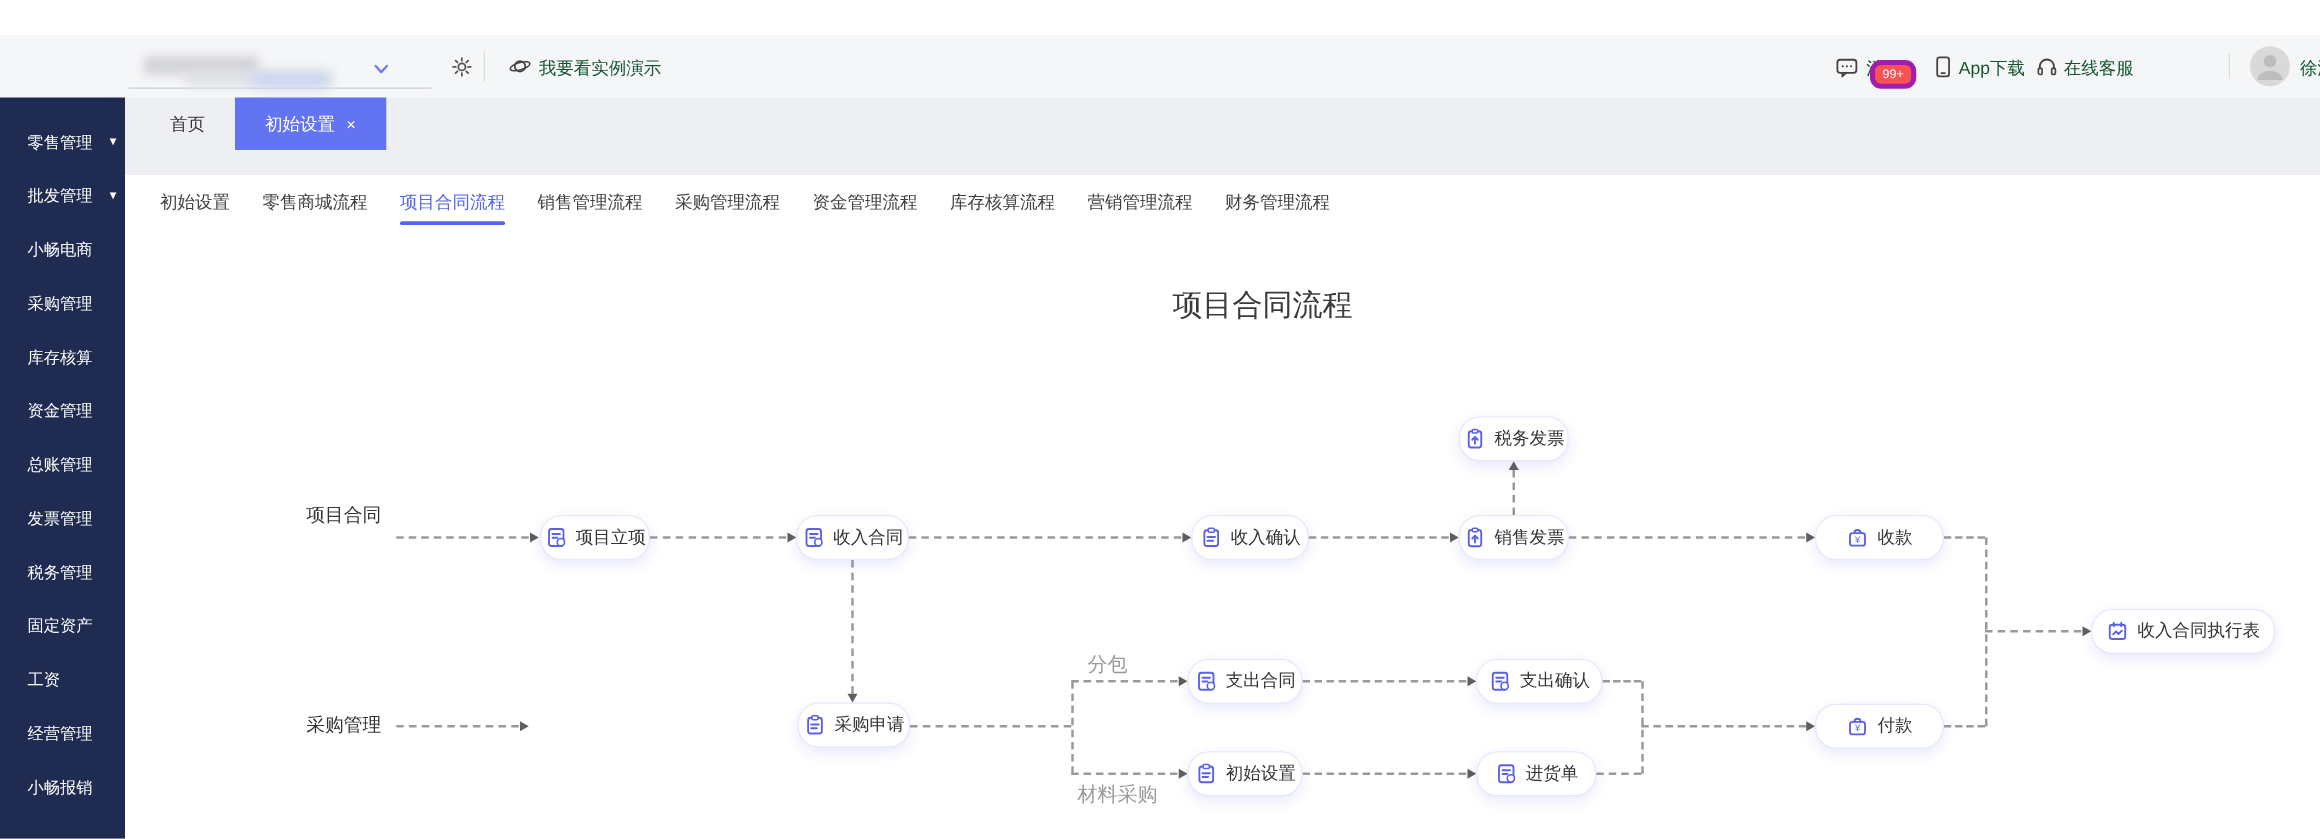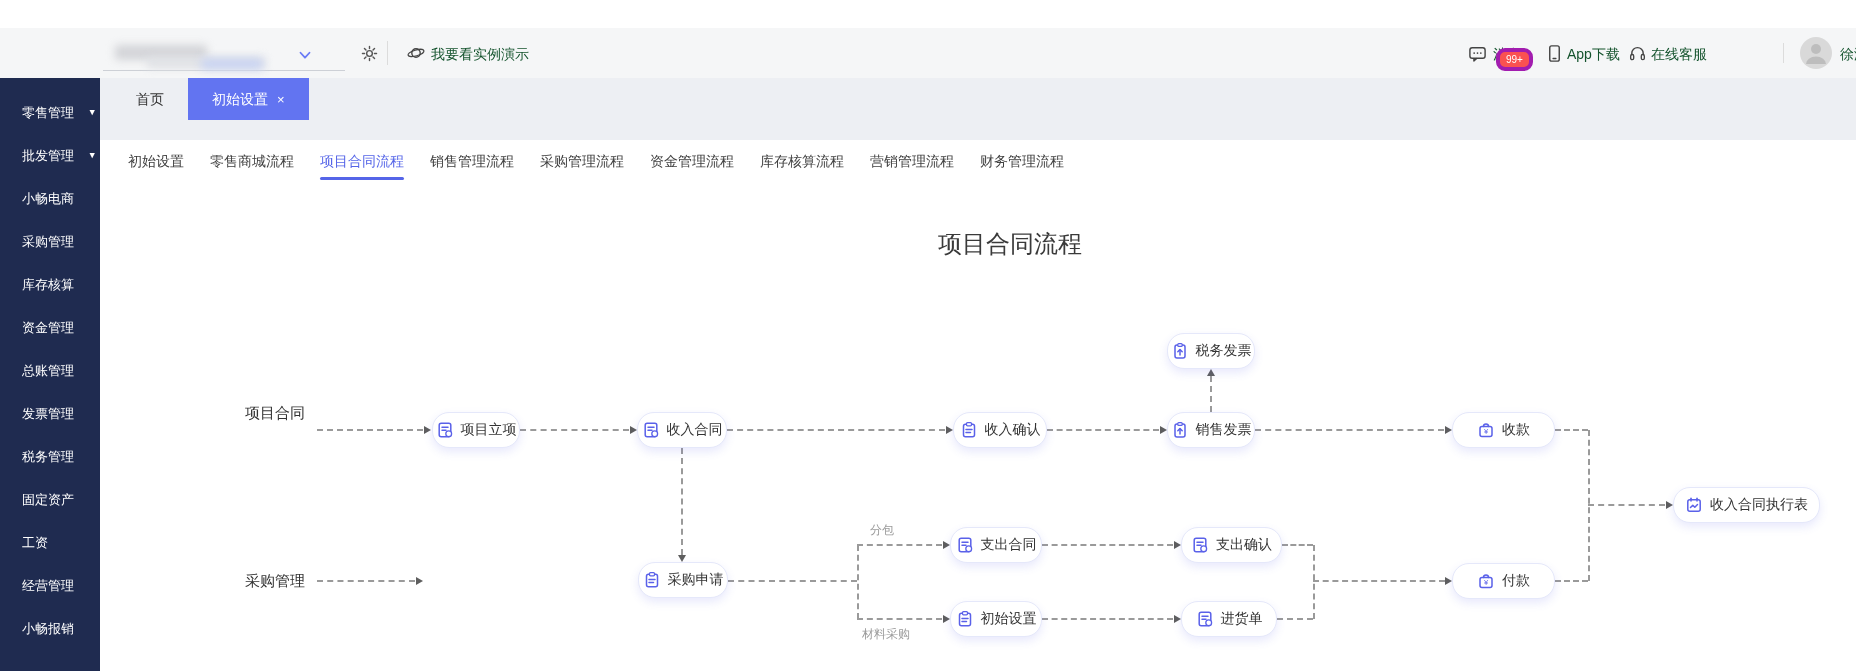--- a/index.html
+++ b/index.html
@@ -31,37 +31,37 @@
   
   .subtabs{position:absolute;left:100px;top:140px;right:0;height:44px;background:#fff;border-bottom:1px solid #ebedf0;display:flex;align-items:center;padding-left:15px;}
   .subtab{position:relative;font-size:14px;color:#404040;padding:0 13px;height:100%;display:flex;align-items:center;}
   .subtab.active{color:#5565e8;}
   .subtab.active::after{content:"";position:absolute;left:13px;right:13px;bottom:4px;height:3px;border-radius:2px;background:#5565e8;}
   .subtab-right{position:absolute;right:14px;top:0;height:100%;display:flex;align-items:center;gap:5px;font-size:13px;color:#333;}
   .sicon{width:16px;height:16px;}
   .vr{width:1px;height:14px;background:#cfcfcf;margin:0 6px;}
   
   .sidebar{position:absolute;left:0;top:78px;width:100px;bottom:0;background:#1f2b50;padding-top:14px;box-sizing:border-box;}
-  .side-item{position:relative;height:43px;line-height:43px;padding-left:22px;color:#fff;font-size:13px;cursor:pointer;font-family:Liberation Mono, monospace;}
+  .side-item{position:relative;height:43px;line-height:43px;padding-left:22px;color:#fff;font-size:13px;cursor:pointer;}
   .caret{position:absolute;right:5px;top:0;font-size:9px;color:#fff;}
   
   .canvas{position:absolute;left:100px;top:184px;right:0;bottom:0;background:#fff;}
   .flow-title{position:absolute;left:838px;top:44px;font-size:24px;color:#3a3a3a;}
   .row-label{position:absolute;font-size:15px;color:#333;height:18px;line-height:18px;}
   .node{position:absolute;height:36px;background:#fff;border:1px solid #e5e8fa;border-radius:17px;
         box-shadow:0 4px 10px rgba(93,101,233,0.14);display:flex;align-items:center;justify-content:center;
         gap:7px;font-size:14px;color:#333;box-sizing:border-box;cursor:pointer;}
   .nicon{width:18px;height:18px;display:inline-flex;}
   .nicon svg{width:18px;height:18px;}
   .hl{position:absolute;height:0;border-top:2px dashed #9a9a9a;}
   .vl{position:absolute;width:0;border-left:2px dashed #9a9a9a;}
   .ar{position:absolute;width:0;height:0;border-top:4px solid transparent;border-bottom:4px solid transparent;border-left:7px solid #5e5e5e;}
   .au{position:absolute;width:0;height:0;border-left:4px solid transparent;border-right:4px solid transparent;border-bottom:7px solid #5e5e5e;}
   .ad{position:absolute;width:0;height:0;border-left:4px solid transparent;border-right:4px solid transparent;border-top:7px solid #5e5e5e;}
-  .branch-label{position:absolute;font-size:12px;color:#9a9a9a;white-space:nowrap;}
+  .branch-label{position:absolute;font-size:16px;color:#9a9a9a;white-space:nowrap;}
   svg{display:block;}
 </style>
 </head>
 <body>
 
 <div class="header">
 
   <div class="company-select">
     <div class="blob b1"></div>
     <div class="blob b2"></div>

